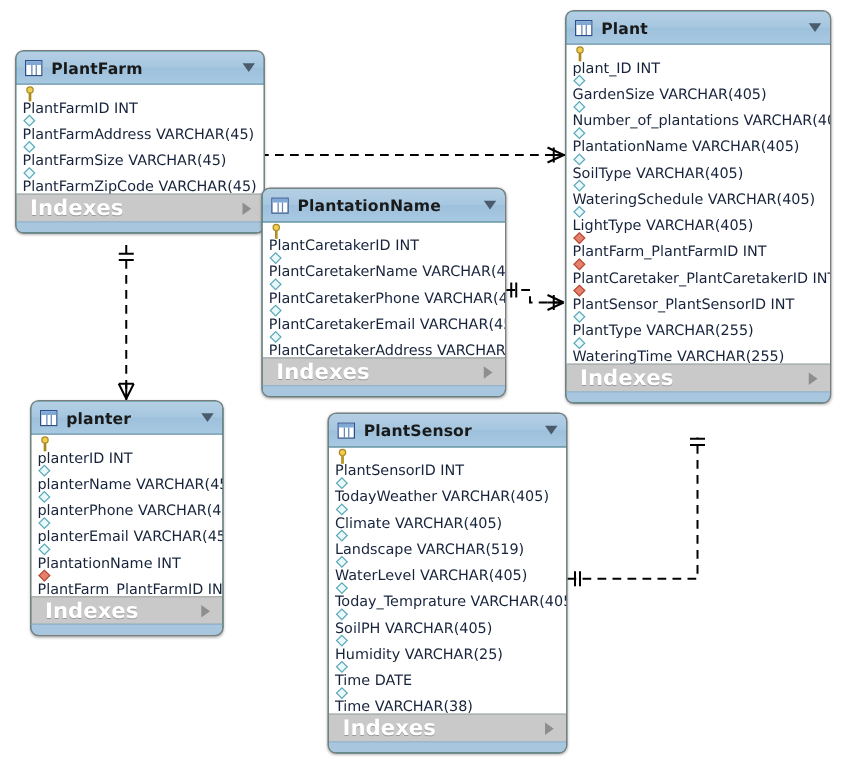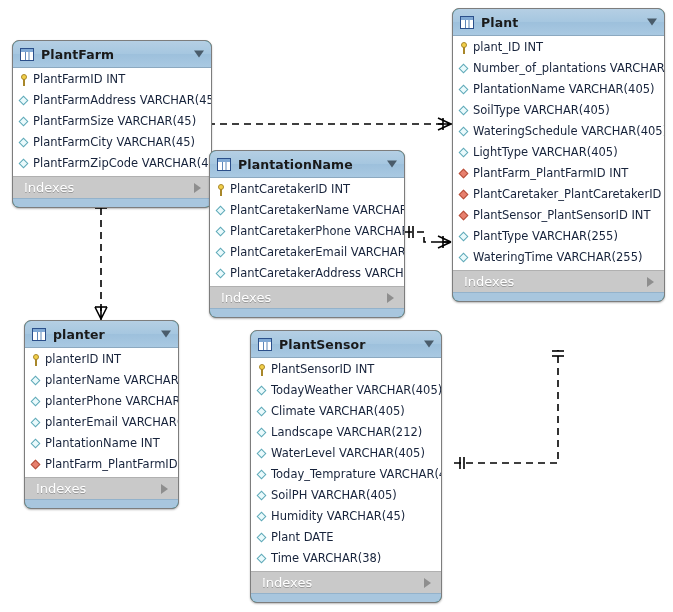--- a/index.html
+++ b/index.html
@@ -82,23 +82,24 @@
     border-right: 5.5px solid transparent;
     border-top: 7px solid #4a5c6b;
   }
   .tbl-cols {
     background: #ffffff;
     padding: 1px 0 2px 0;
   }
   .col-row {
     height: 21px;
     display: flex;
-    align-items: center;
+    align-items: flex-start;
     padding-left: 5px;
     white-space: nowrap;
+    flex-direction: column;
   }
   .col-icon {
     flex: none;
     margin-right: 3px;
     width: 12px;
     height: 12px;
     position: relative;
   }
   
   .ic-key::before {
@@ -151,22 +152,22 @@
   .tbl-footer {
     height: 21px;
     display: flex;
     align-items: center;
     padding-left: 11px;
     background: #c9c9c9;
     border-top: 1px solid #b0b0b0;
     position: relative;
   }
   .footer-label {
-    font-size: 13px;
-    font-weight: normal;
+    font-size: 17px;
+    font-weight: bold;
     color: #ffffff;
     text-shadow: 0 1px 0 rgba(120,120,120,0.6);
   }
   .footer-caret {
     position: absolute;
     right: 10px;
     top: 50%;
     transform: translateY(-50%);
     width: 0; height: 0;
     border-top: 5.5px solid transparent;
@@ -245,24 +246,20 @@
           <div class="col-row">
             <span class="col-icon ic-diamond"></span>
             <span class="col-label">PlantFarmAddress VARCHAR(45)</span>
           </div>
           <div class="col-row">
             <span class="col-icon ic-diamond"></span>
             <span class="col-label">PlantFarmSize VARCHAR(45)</span>
           </div>
           <div class="col-row">
             <span class="col-icon ic-diamond"></span>
-            <span class="col-label">PlantFarmCity VARCHAR(45)</span>
-          </div>
-          <div class="col-row">
-            <span class="col-icon ic-diamond"></span>
             <span class="col-label">PlantFarmZipCode VARCHAR(45)</span>
           </div>
         </div>
         <div class="tbl-footer">
           <span class="footer-label">Indexes</span>
           <span class="footer-caret"></span>
         </div>
         <div class="tbl-strip"></div>
       </div>
       <div class="table-box" style="left: 209px; top: 150px; width: 196px;">
@@ -305,20 +302,24 @@
           <span class="tbl-title">Plant</span>
           <span class="tbl-caret"></span>
         </div>
         <div class="tbl-cols">
           <div class="col-row">
             <span class="col-icon ic-key"></span>
             <span class="col-label">plant_ID INT</span>
           </div>
           <div class="col-row">
             <span class="col-icon ic-diamond"></span>
+            <span class="col-label">GardenSize VARCHAR(405)</span>
+          </div>
+          <div class="col-row">
+            <span class="col-icon ic-diamond"></span>
             <span class="col-label">Number_of_plantations VARCHAR(405)</span>
           </div>
           <div class="col-row">
             <span class="col-icon ic-diamond"></span>
             <span class="col-label">PlantationName VARCHAR(405)</span>
           </div>
           <div class="col-row">
             <span class="col-icon ic-diamond"></span>
             <span class="col-label">SoilType VARCHAR(405)</span>
           </div>
@@ -388,62 +389,62 @@
             <span class="col-icon ic-fk"></span>
             <span class="col-label">PlantFarm_PlantFarmID INT</span>
           </div>
         </div>
         <div class="tbl-footer">
           <span class="footer-label">Indexes</span>
           <span class="footer-caret"></span>
         </div>
         <div class="tbl-strip"></div>
       </div>
-      <div class="table-box" style="left: 250px; top: 330px; width: 192px;">
+      <div class="table-box" style="left: 262px; top: 330px; width: 192px;">
         <div class="tbl-header">
           <span class="tbl-header-icon"></span>
           <span class="tbl-title">PlantSensor</span>
           <span class="tbl-caret"></span>
         </div>
         <div class="tbl-cols">
           <div class="col-row">
             <span class="col-icon ic-key"></span>
             <span class="col-label">PlantSensorID INT</span>
           </div>
           <div class="col-row">
             <span class="col-icon ic-diamond"></span>
             <span class="col-label">TodayWeather VARCHAR(405)</span>
           </div>
           <div class="col-row">
             <span class="col-icon ic-diamond"></span>
             <span class="col-label">Climate VARCHAR(405)</span>
           </div>
           <div class="col-row">
             <span class="col-icon ic-diamond"></span>
-            <span class="col-label">Landscape VARCHAR(212)</span>
+            <span class="col-label">Landscape VARCHAR(519)</span>
           </div>
           <div class="col-row">
             <span class="col-icon ic-diamond"></span>
             <span class="col-label">WaterLevel VARCHAR(405)</span>
           </div>
           <div class="col-row">
             <span class="col-icon ic-diamond"></span>
             <span class="col-label">Today_Temprature VARCHAR(405)</span>
           </div>
           <div class="col-row">
             <span class="col-icon ic-diamond"></span>
             <span class="col-label">SoilPH VARCHAR(405)</span>
           </div>
           <div class="col-row">
             <span class="col-icon ic-diamond"></span>
-            <span class="col-label">Humidity VARCHAR(45)</span>
-          </div>
-          <div class="col-row">
-            <span class="col-icon ic-diamond"></span>
-            <span class="col-label">Plant DATE</span>
+            <span class="col-label">Humidity VARCHAR(25)</span>
+          </div>
+          <div class="col-row">
+            <span class="col-icon ic-diamond"></span>
+            <span class="col-label">Time DATE</span>
           </div>
           <div class="col-row">
             <span class="col-icon ic-diamond"></span>
             <span class="col-label">Time VARCHAR(38)</span>
           </div>
         </div>
         <div class="tbl-footer">
           <span class="footer-label">Indexes</span>
           <span class="footer-caret"></span>
         </div>

